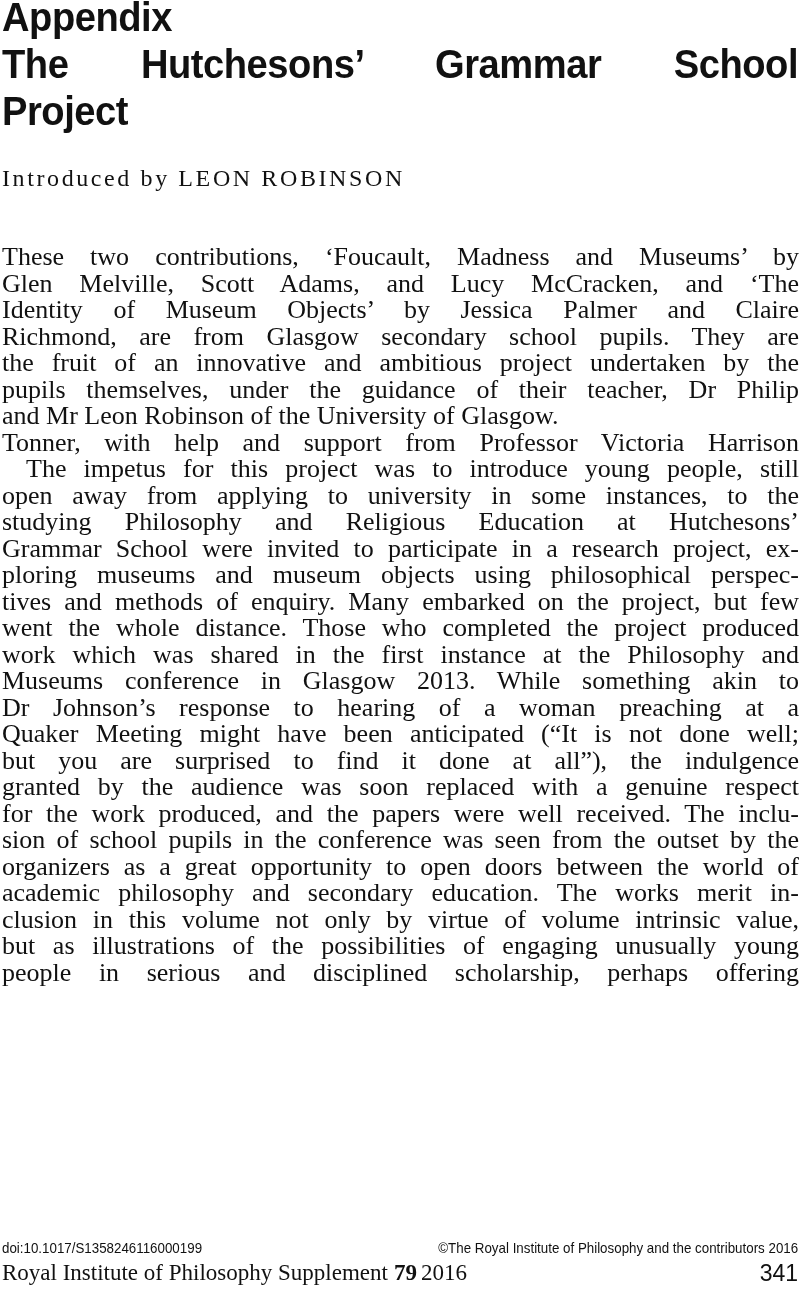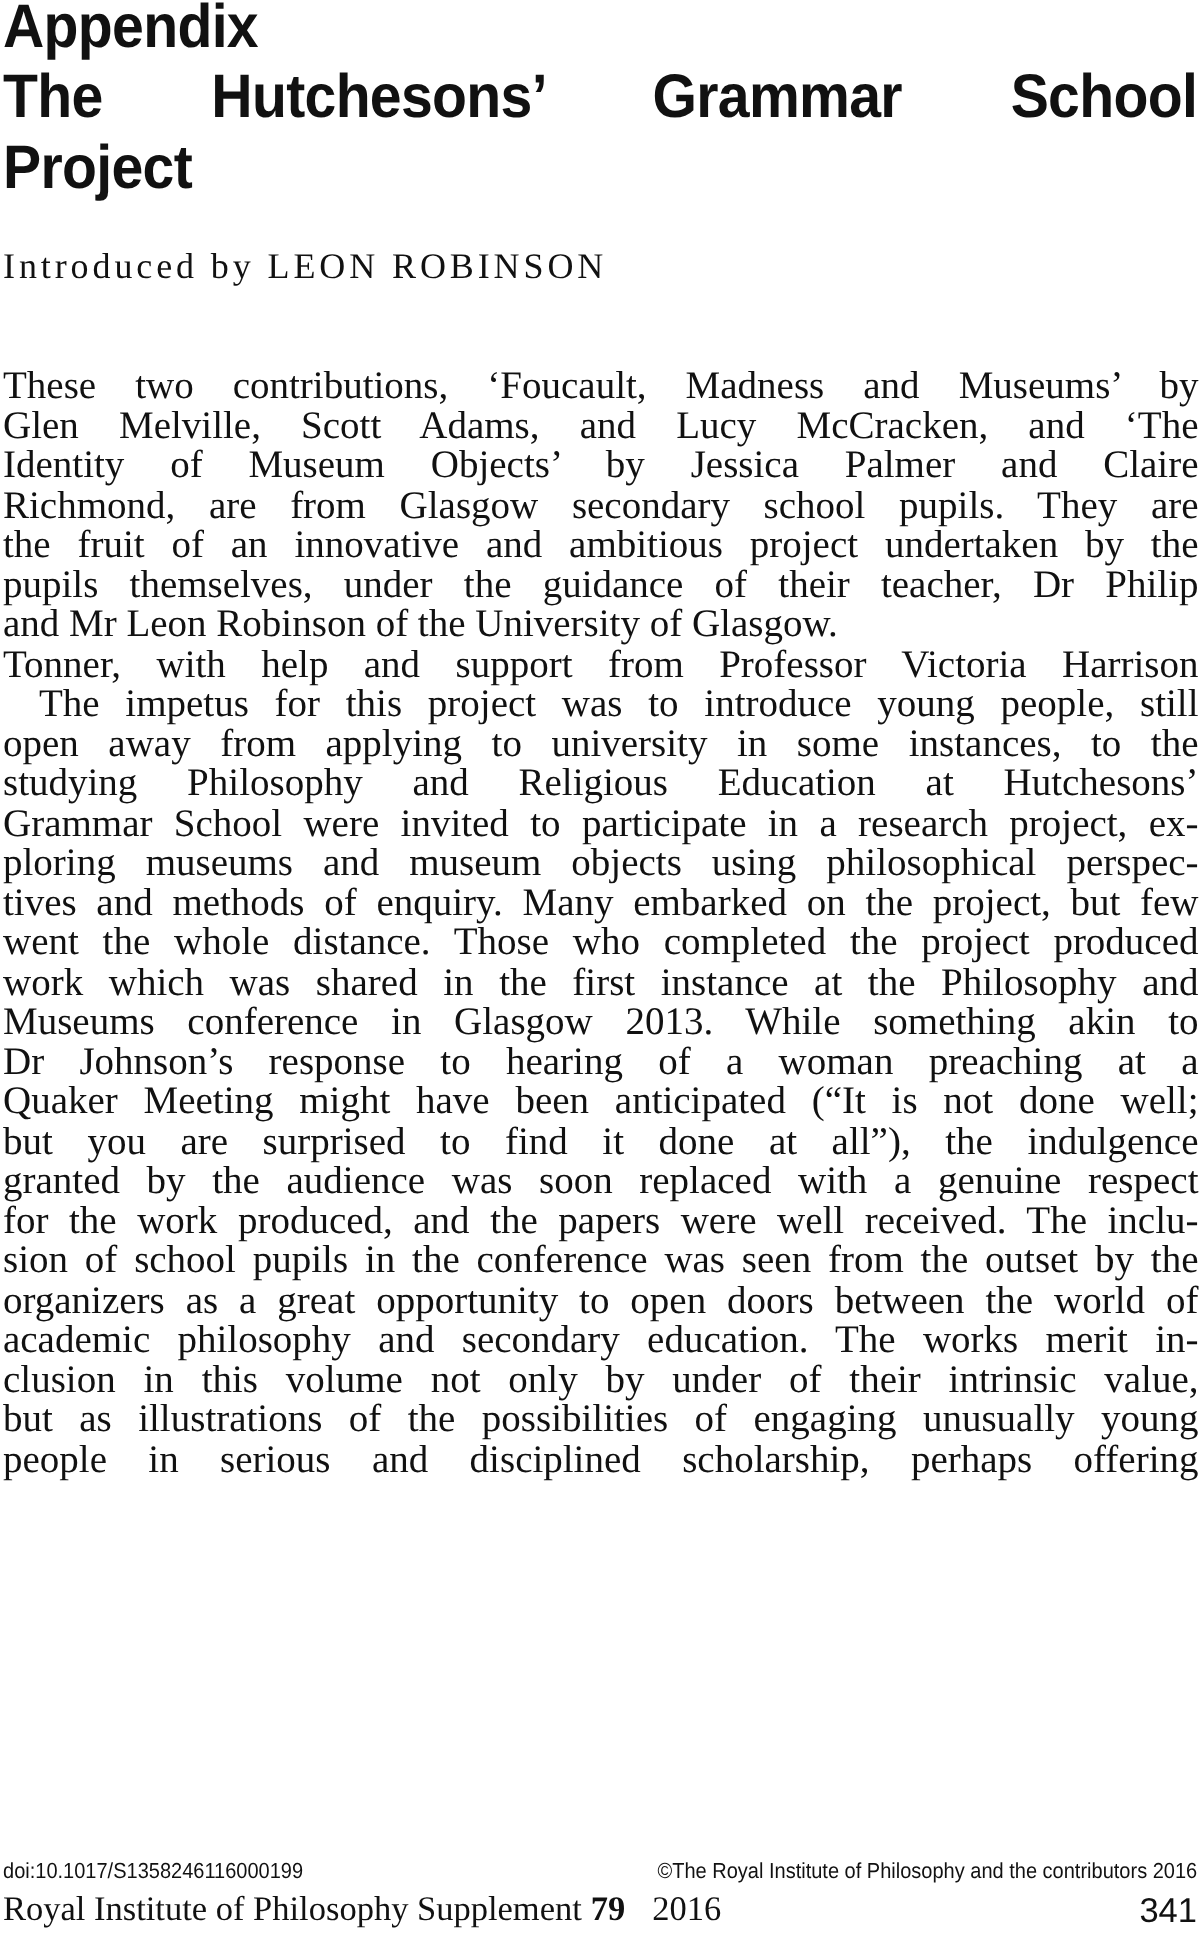--- a/index.html
+++ b/index.html
@@ -33,21 +33,21 @@
     position: absolute; right: 2px; top: 1240px;
     font-family: "Liberation Sans", sans-serif; font-size: 14.5px; white-space: nowrap;
     transform: scaleX(0.92); transform-origin: right top;
   }
   .journal {
     position: absolute; left: 2px; top: 1260px;
     font-family: "Liberation Serif", serif; font-size: 23px; white-space: nowrap;
   }
   .journal .jname { }
   .journal .vol { font-weight: bold; margin-left: 6px; }
-  .journal .year { margin-left: 18px; }
+  .journal .year { margin-left: 4px; }
   .pageno {
     position: absolute; right: 2px; top: 1260px;
     font-family: Liberation Sans, sans-serif; font-size: 23px; white-space: nowrap;
   }
 </style>
 </head>
 <body>
 
 <div class="title">
   <span class="tl">Appendix</span>
@@ -76,21 +76,21 @@
   <span class="ln">work which was shared in the first instance at the Philosophy and</span>
   <span class="ln">Museums conference in Glasgow 2013. While something akin to</span>
   <span class="ln">Dr Johnson’s response to hearing of a woman preaching at a</span>
   <span class="ln">Quaker Meeting might have been anticipated (“It is not done well;</span>
   <span class="ln">but you are surprised to find it done at all”), the indulgence</span>
   <span class="ln">granted by the audience was soon replaced with a genuine respect</span>
   <span class="ln">for the work produced, and the papers were well received. The inclu-</span>
   <span class="ln">sion of school pupils in the conference was seen from the outset by the</span>
   <span class="ln">organizers as a great opportunity to open doors between the world of</span>
   <span class="ln">academic philosophy and secondary education. The works merit in-</span>
-  <span class="ln">clusion in this volume not only by under of their intrinsic value,</span>
+  <span class="ln">clusion in this volume not only by virtue of volume intrinsic value,</span>
   <span class="ln">but as illustrations of the possibilities of engaging unusually young</span>
   <span class="ln">people in serious and disciplined scholarship, perhaps offering</span>
 </div>
 
 <div class="doi">doi:10.1017/S1358246116000199</div>
 <div class="copyright">©The Royal Institute of Philosophy and the contributors 2016</div>
 
 <div class="journal">
   <span class="jname">Royal Institute of Philosophy Supplement</span><span class="vol">79</span><span class="year">2016</span>
 </div>

